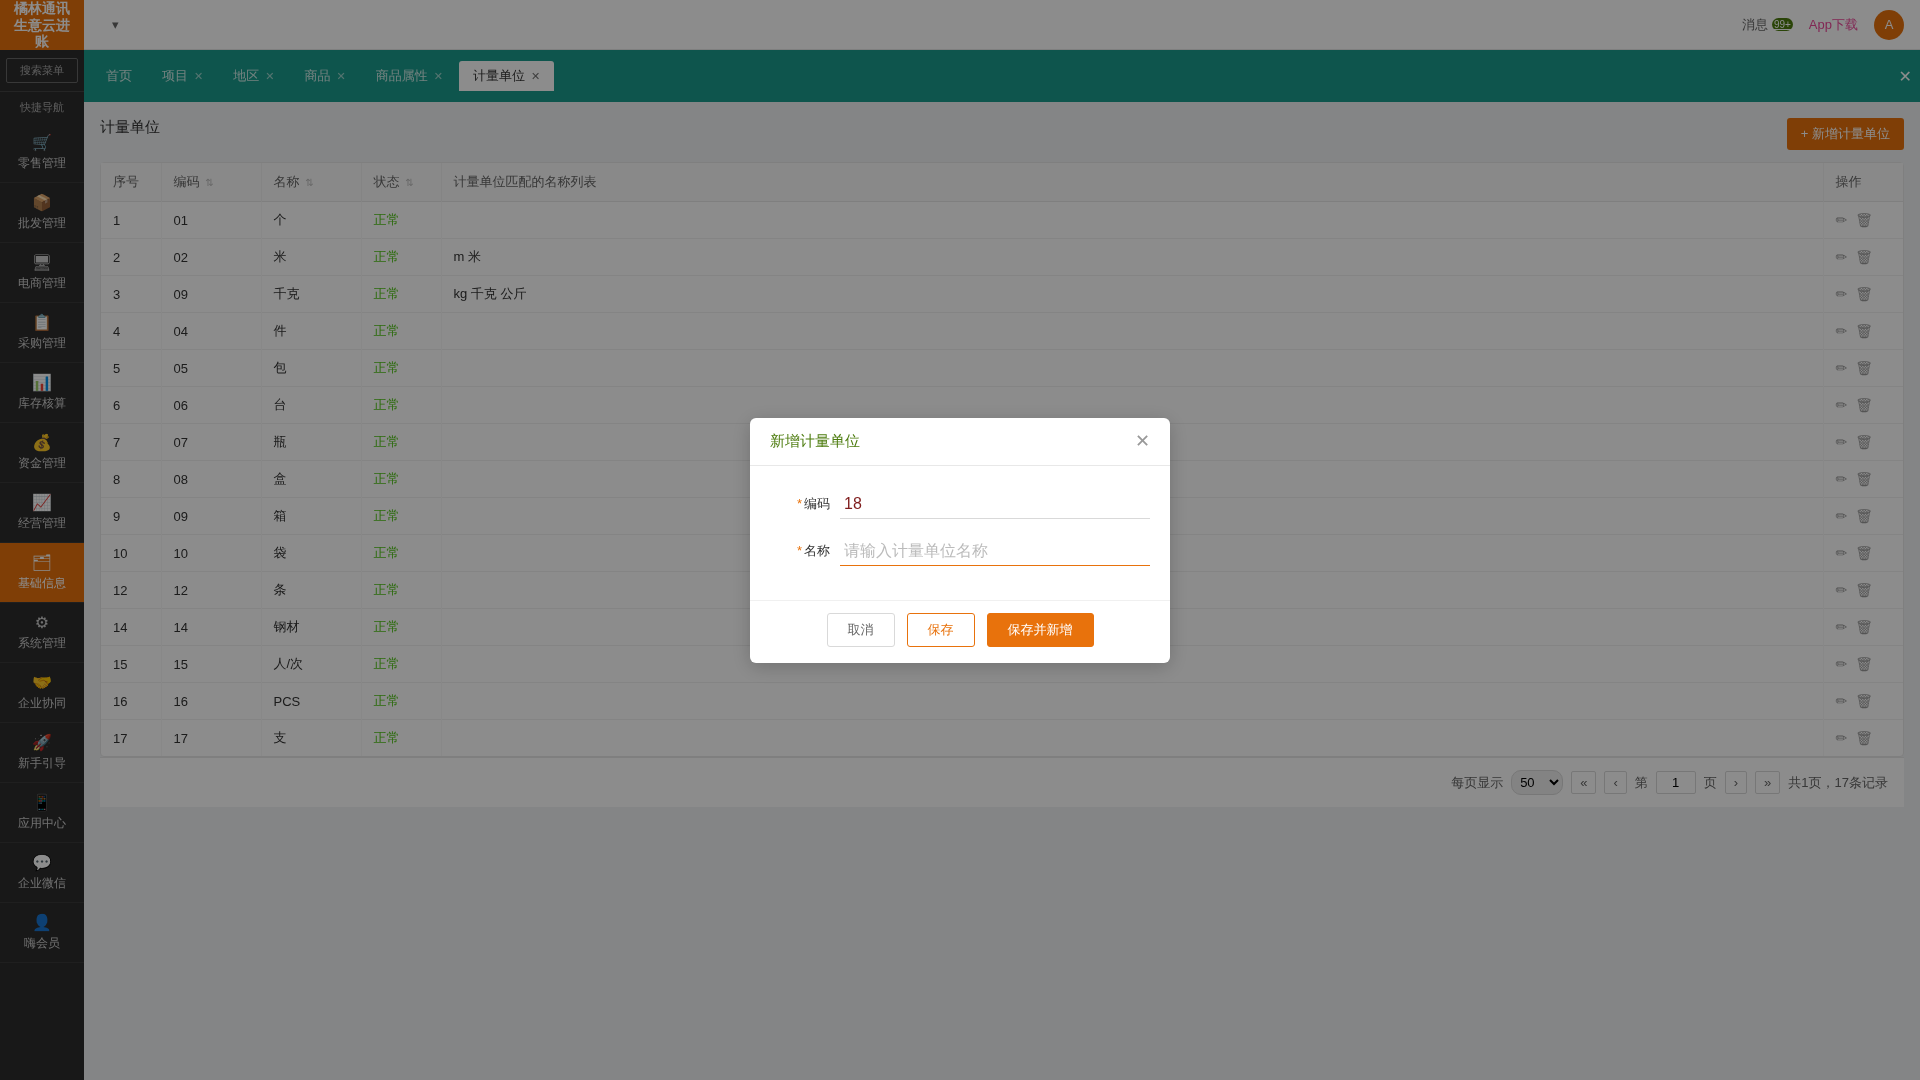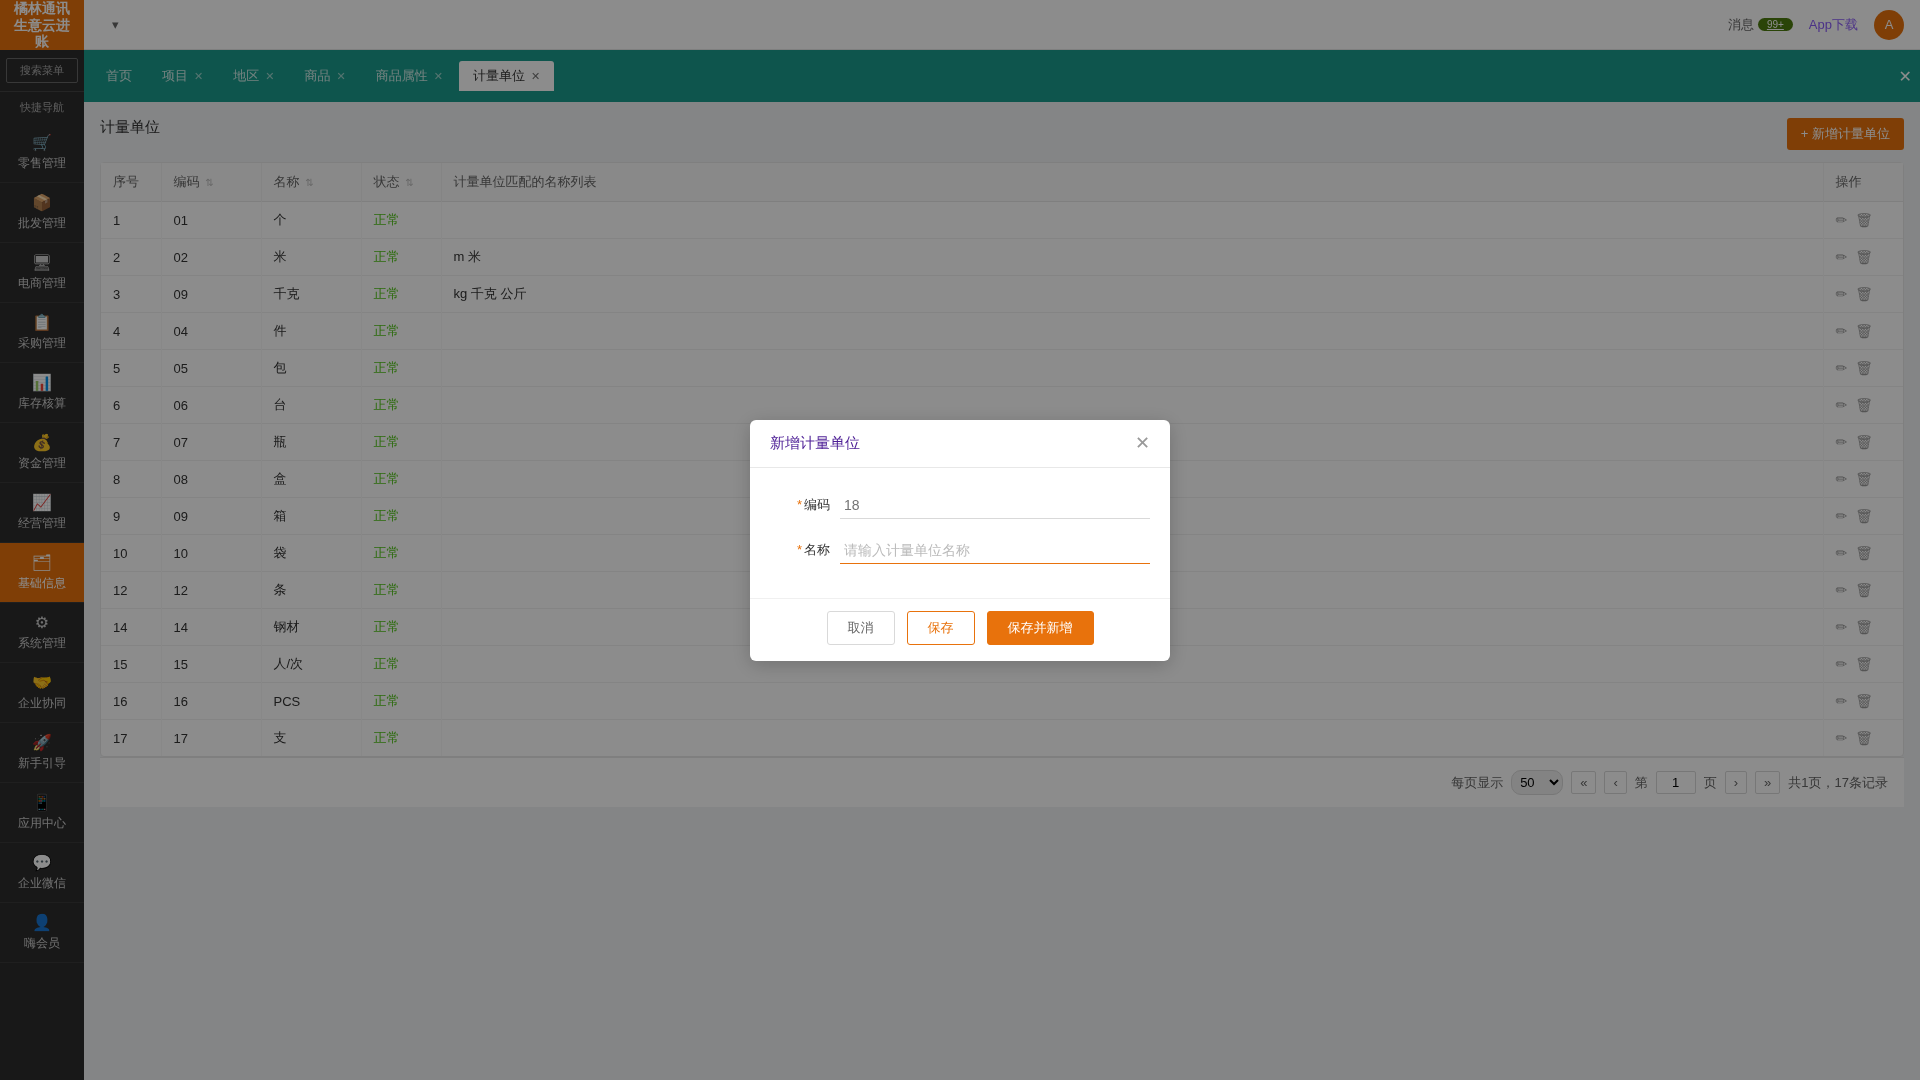--- a/index.html
+++ b/index.html
@@ -19,22 +19,22 @@
     
     .main { flex: 1; display: flex; flex-direction: column; overflow: hidden; }
 
     
     .topbar { height: 50px; background: white; border-bottom: 1px solid #e8e8e8; display: flex; align-items: center; padding: 0 16px; justify-content: space-between; flex-shrink: 0; }
     .topbar-left { display: flex; align-items: center; gap: 12px; }
     .topbar-brand { font-size: 13px; color: #666; }
     .topbar-dropdown { display: flex; align-items: center; gap: 4px; color: #666; cursor: pointer; }
     .topbar-right { display: flex; align-items: center; gap: 16px; }
     .topbar-msg { position: relative; cursor: pointer; color: #666; font-size: 13px; display: flex; align-items: center; gap: 4px; }
-    .badge { background: #4d7c0f; color: white; border-radius: 10px; font-size: 10px; padding: 1px 9px; text-decoration: underline; }
-    .topbar-app { color: #8b5cf6; font-size: 13px; cursor: pointer; }
+    .badge { background: #4d7c0f; color: white; border-radius: 10px; font-size: 10px; padding: 1px 2px; text-decoration: underline; }
+    .topbar-app { color: #ec4899; font-size: 13px; cursor: pointer; }
     .topbar-avatar { width: 30px; height: 30px; border-radius: 50%; background: #e8720c; display: flex; align-items: center; justify-content: center; color: white; font-size: 13px; cursor: pointer; }
 
     
     .tabbar { height: 52px; background: #1a9c8c; display: flex; align-items: center; padding: 0 8px; gap: 2px; flex-shrink: 0; }
     .tab { padding: 6px 14px; border-radius: 3px 3px 0 0; font-size: 13px; cursor: pointer; display: flex; align-items: center; gap: 6px; color: rgba(255,255,255,0.8); }
     .tab.active { background: white; color: #333; }
     .tab-close { font-size: 11px; color: inherit; opacity: 0.7; }
     .tabbar-close-all { margin-left: auto; color: white; cursor: pointer; font-size: 16px; }
 
     
@@ -68,27 +68,27 @@
     .pagination-btn { border: 1px solid #d9d9d9; background: white; padding: 3px 8px; cursor: pointer; border-radius: 2px; color: #666; font-size: 13px; }
     .page-input { width: 40px; border: 1px solid #d9d9d9; border-radius: 2px; text-align: center; padding: 3px; font-size: 13px; }
     .page-size-select { border: 1px solid #d9d9d9; border-radius: 10px; padding: 3px 4px; font-size: 13px; }
 
     
     .overlay { position: fixed; top: 0; left: 0; width: 100%; height: 100%; background: rgba(0,0,0,0.45); z-index: 100; display: flex; align-items: center; justify-content: center; }
 
     
     .modal { background: white; border-radius: 6px; width: 420px; box-shadow: 0 4px 20px rgba(0,0,0,0.2); }
     .modal-header { padding: 14px 20px; border-bottom: 1px solid #e8e8e8; display: flex; align-items: center; justify-content: space-between; }
-    .modal-title { font-size: 15px; color: #4c1d95; font-weight: 500; }
+    .modal-title { font-size: 15px; color: #4d7c0f; font-weight: 500; }
     .modal-close { cursor: pointer; color: #999; font-size: 18px; line-height: 1; }
     .modal-body { padding: 24px 20px 16px; }
     .form-row { display: flex; align-items: center; margin-bottom: 18px; }
     .form-label { width: 60px; text-align: right; margin-right: 10px; color: #333; font-size: 13px; }
     .form-label .required { color: #e8720c; margin-right: 2px; }
-    .form-input { flex: 1; border: none; border-bottom: 1px solid #d9d9d9; padding: 5px 4px; font-size: 14px; outline: none; color: #737373; }
+    .form-input { flex: 1; border: none; border-bottom: 1px solid #d9d9d9; padding: 5px 4px; font-size: 16px; outline: none; color: #7f1d1d; }
     .form-input.active-input { border-bottom-color: #e8720c; }
     .form-input::placeholder { color: #bbb; }
     .modal-footer { padding: 12px 20px 16px; display: flex; align-items: center; justify-content: center; gap: 12px; border-top: 1px solid #f0f0f0; }
     .btn-cancel { border: 1px solid #d9d9d9; background: white; color: #666; padding: 7px 20px; border-radius: 3px; cursor: pointer; font-size: 13px; }
     .btn-save { background: white; border: 1px solid #e8720c; color: #e8720c; padding: 7px 20px; border-radius: 3px; cursor: pointer; font-size: 13px; }
     .btn-save-new { background: #e8720c; border: 1px solid #e8720c; color: white; padding: 7px 20px; border-radius: 3px; cursor: pointer; font-size: 13px; }
 
     .sort-icon { font-size: 10px; color: #bbb; margin-left: 2px; }
   </style>
 </head>

